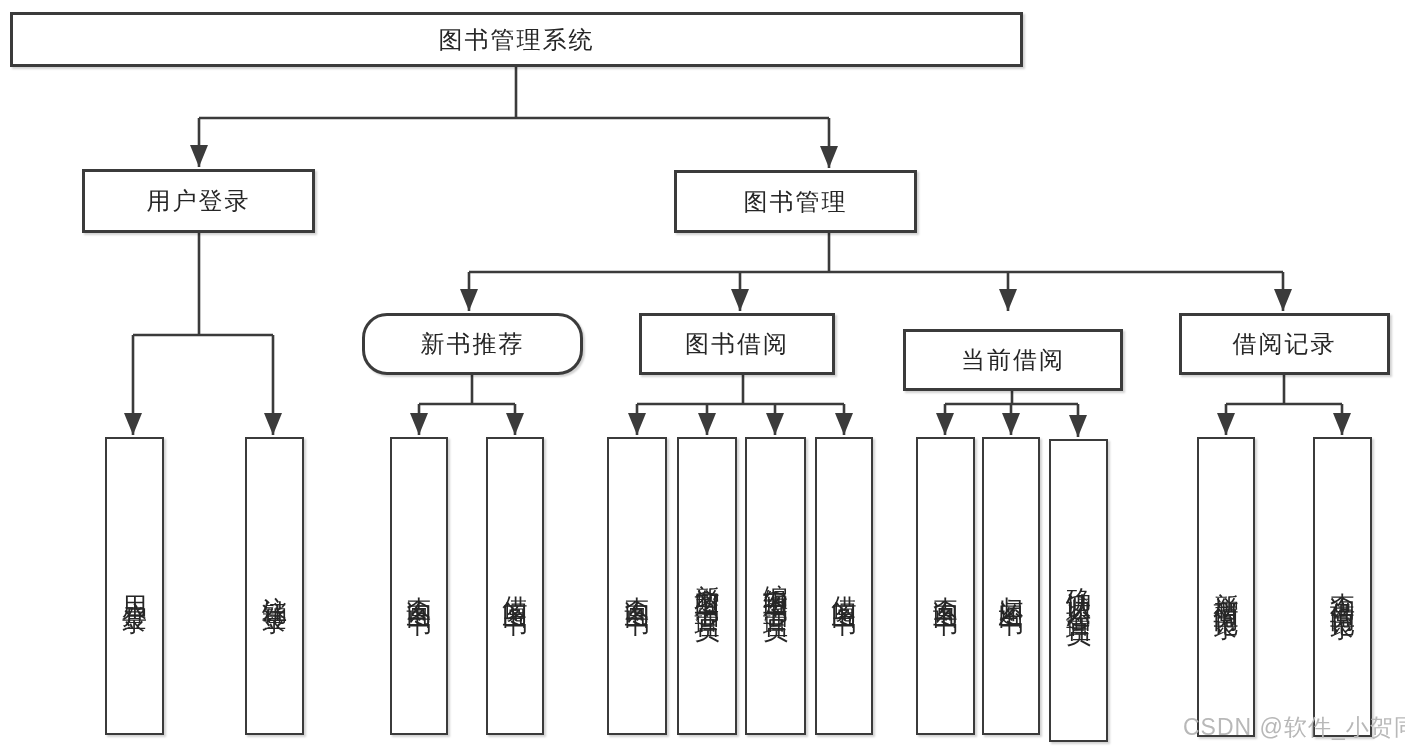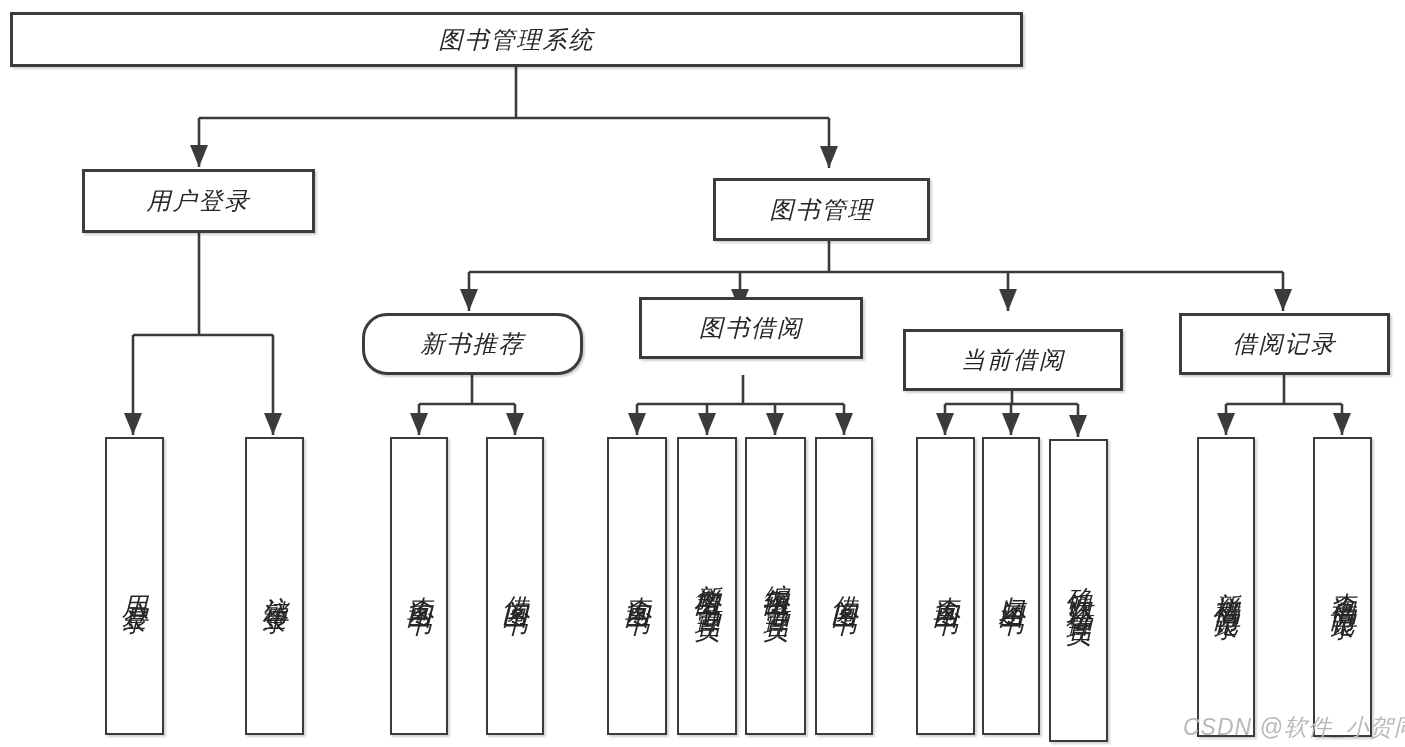--- a/index.html
+++ b/index.html
@@ -10,21 +10,20 @@
     --box-fill: #ffffff;
   }
   html, body { margin: 0; padding: 0; }
   body { font-family: "Liberation Sans", sans-serif; background: var(--background); }
   #stage {
     position: relative;
     width: 1405px;
     height: 747px;
     background: var(--background);
     overflow: hidden;
-    font-style: italic;
   }
   #connectors {
     position: absolute;
     left: 0; top: 0;
     width: 1405px; height: 747px;
     z-index: 1;
   }
   #connectors line { stroke: var(--line); stroke-width: 2.6; }
   #connectors polygon, #connectors marker path { fill: var(--line); }
   .box {
@@ -117,28 +116,28 @@
     <line x1="1342" y1="404" x2="1342" y2="435" marker-end="url(#arw)"></line>
   </svg>
 
   <div class="box" style="left:10px; top:12px; width:1013px; height:55px;">
     <span class="hlabel">图书管理系统</span>
   </div>
 
   <div class="box" style="left:82px; top:169px; width:233px; height:64px;">
     <span class="hlabel">用户登录</span>
   </div>
-  <div class="box" style="left:713px; top:170px; width:217px; height:63px;margin-top:8px;">
+  <div class="box" style="left:674px; top:170px; width:243px; height:63px;">
     <span class="hlabel">图书管理</span>
   </div>
 
   <div class="box" style="left:362px; top:313px; width:221px; height:62px;border-radius:25px;">
     <span class="hlabel">新书推荐</span>
   </div>
-  <div class="box" style="left:639px; top:297px; width:224px; height:62px;">
+  <div class="box" style="left:639px; top:313px; width:196px; height:62px;">
     <span class="hlabel">图书借阅</span>
   </div>
   <div class="box" style="left:903px; top:313px; width:220px; height:62px;margin-top:16px;">
     <span class="hlabel">当前借阅</span>
   </div>
   <div class="box" style="left:1179px; top:313px; width:211px; height:62px;">
     <span class="hlabel">借阅记录</span>
   </div>
 
   <div class="box leaf" style="left:105px; top:437px; width:59px; height:298px;">

